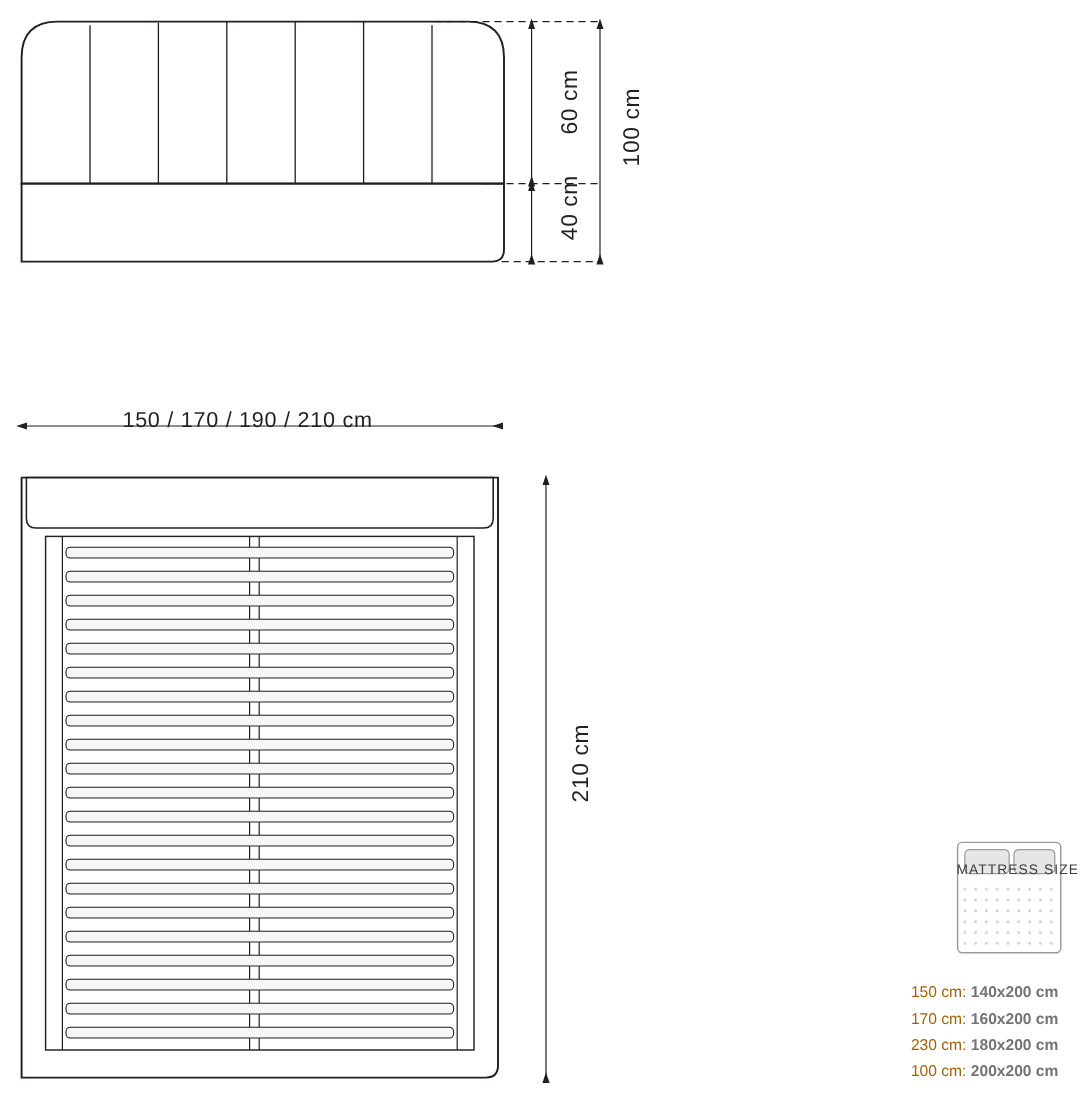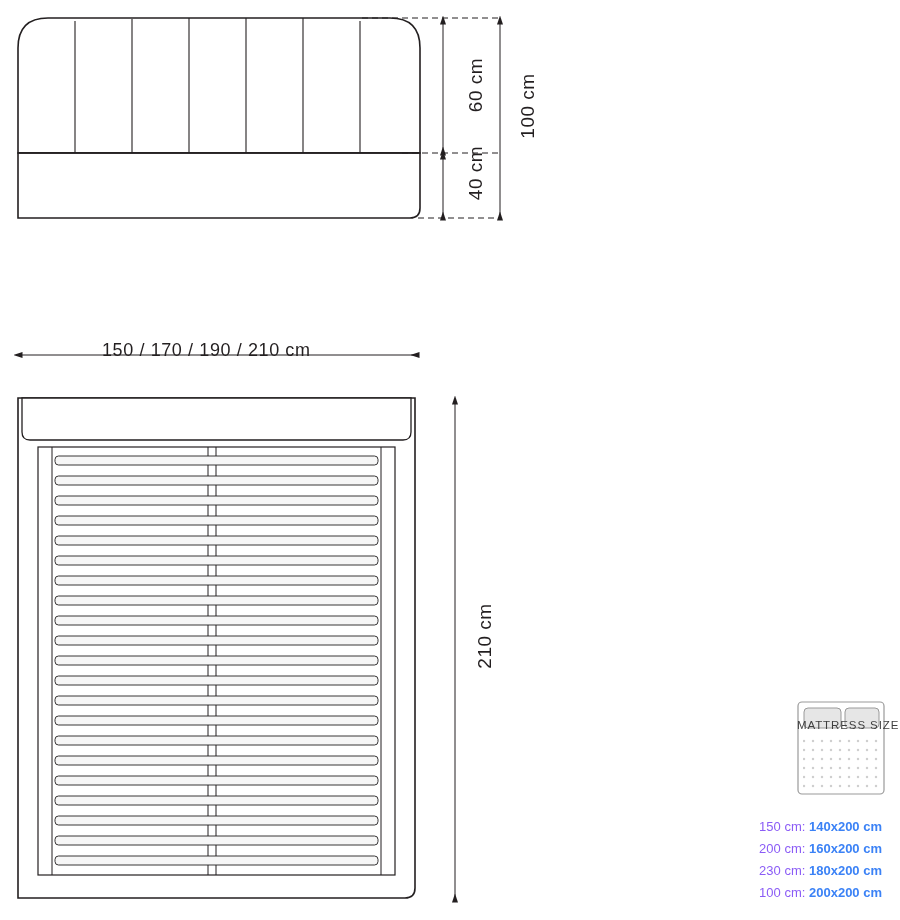--- a/index.html
+++ b/index.html
@@ -50,24 +50,24 @@
     color: #3f3f3f;
   }
   .legend-row {
     position: absolute;
     right: 18px;
     font-size: 13px;
     text-align: right;
     white-space: nowrap;
   }
   .legend-row .k {
-    color: #8b5cf6;
+    color: #a16207;
   }
   .legend-row .v {
-    color: #3b82f6;
+    color: #737373;
     font-weight: bold;
   }
 </style>
 </head>
 <body>
 
 <div class="stage">
 
   <svg class="diagram" viewBox="0 0 900 920">
     <defs>
@@ -165,21 +165,21 @@
 
   <div class="lbl dim-txt vert" style="left:452px; top:625px;">210 cm</div>
 
   <div class="lbl mattress-title" style="left:797px; top:683px;margin-top:36px;">MATTRESS SIZE</div>
 
   <div class="legend-row" style="top:819px;">
     <span class="k">150 cm:</span>
     <span class="v">140x200 cm</span>
   </div>
   <div class="legend-row" style="top:841px;">
-    <span class="k">200 cm:</span>
+    <span class="k">170 cm:</span>
     <span class="v">160x200 cm</span>
   </div>
   <div class="legend-row" style="top:863px;">
     <span class="k">230 cm:</span>
     <span class="v">180x200 cm</span>
   </div>
   <div class="legend-row" style="top:885px;">
     <span class="k">100 cm:</span>
     <span class="v">200x200 cm</span>
   </div>

